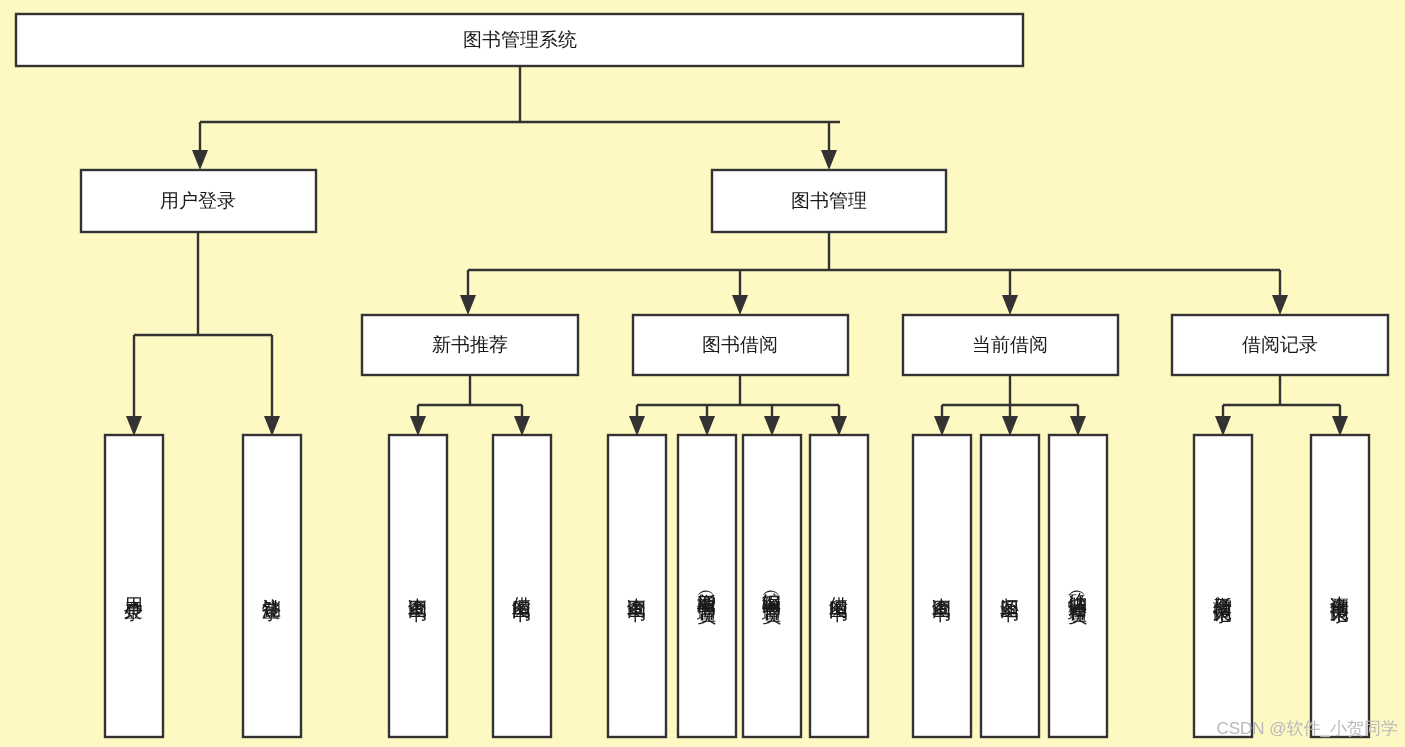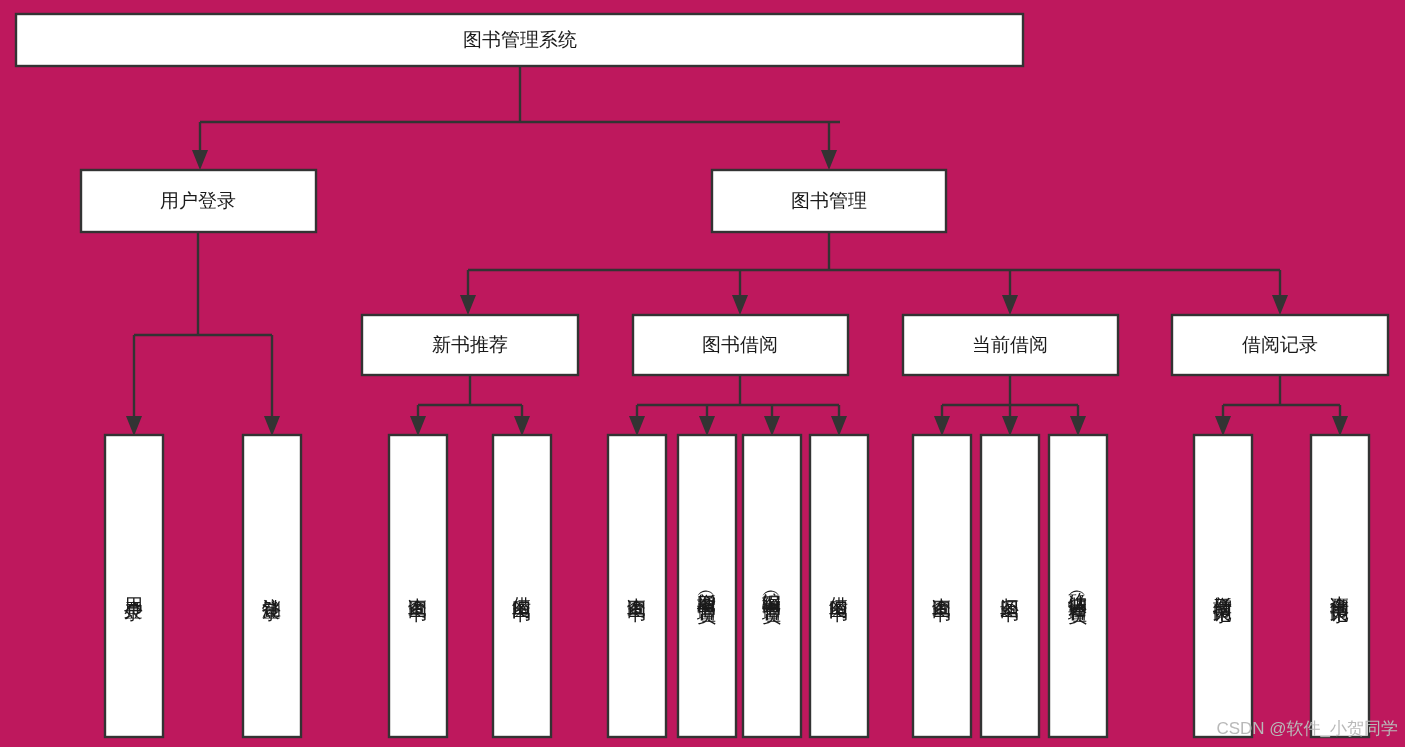--- a/index.html
+++ b/index.html
@@ -7,21 +7,21 @@
     padding: 0;
     background: #ffffff;
   }
   body {
     font-family: "Liberation Sans", "DejaVu Sans", sans-serif;
   }
   #diagram-root {
     position: relative;
     width: 1405px;
     height: 747px;
-    background: #be185d;
+    background: #fef9c3;
     overflow: hidden;
   }
   svg.diagram {
     position: absolute;
     left: 0;
     top: 0;
     width: 1405px;
     height: 747px;
   }
   .node-box {

